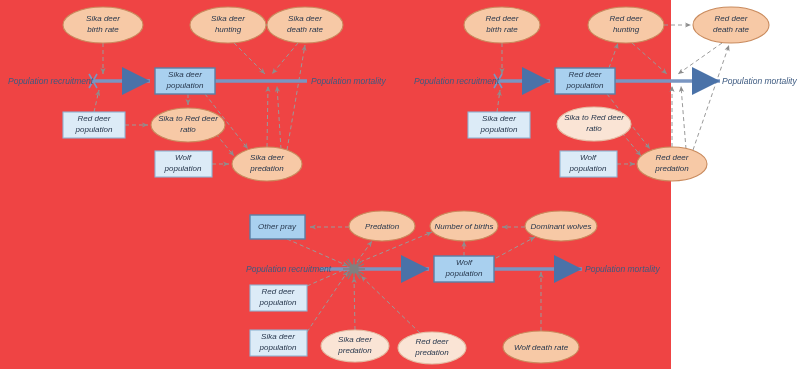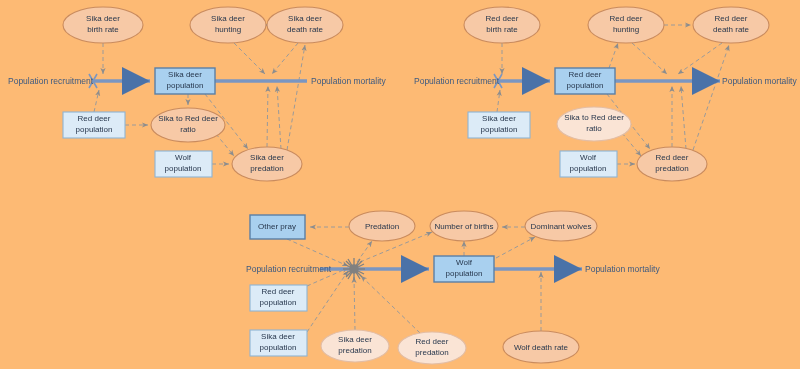--- a/index.html
+++ b/index.html
@@ -9,23 +9,24 @@
     background: #ffffff;
   }
   body {
     width: 800px;
     height: 369px;
     font-family: "Liberation Sans", sans-serif;
     overflow: hidden;
   }
   #stage {
     position: relative;
-    width: 800px;
+    width: 671px;
     height: 369px;
-    background: #fdba74;
+    background: #ef4444;
+    font-style: italic;
   }
   svg.layer {
     position: absolute;
     left: 0;
     top: 0;
     width: 800px;
     height: 369px;
   }
   .node-text {
     font-family: "Liberation Sans", sans-serif;

